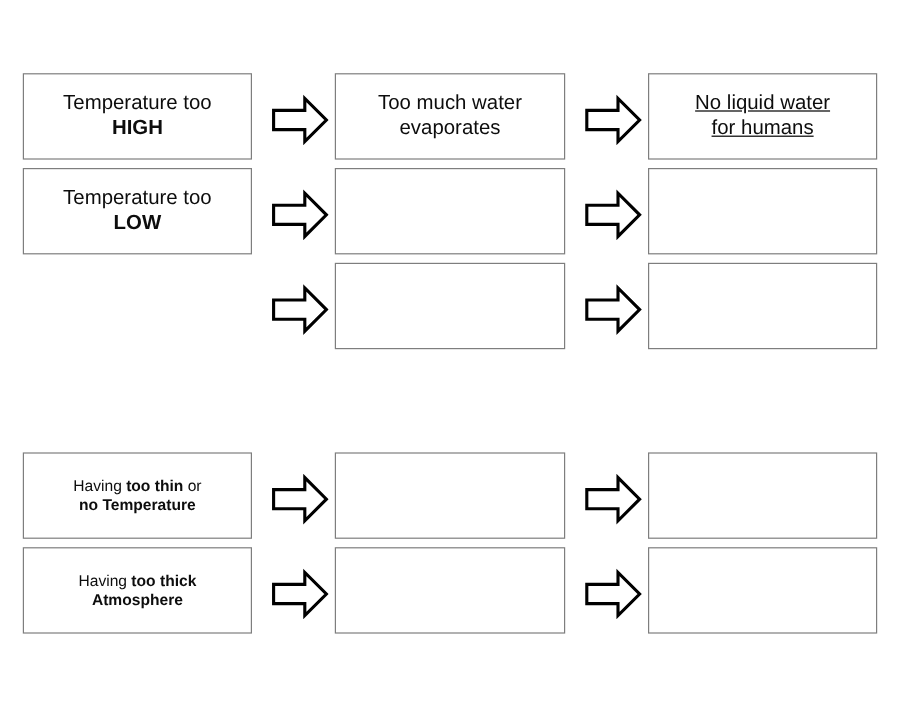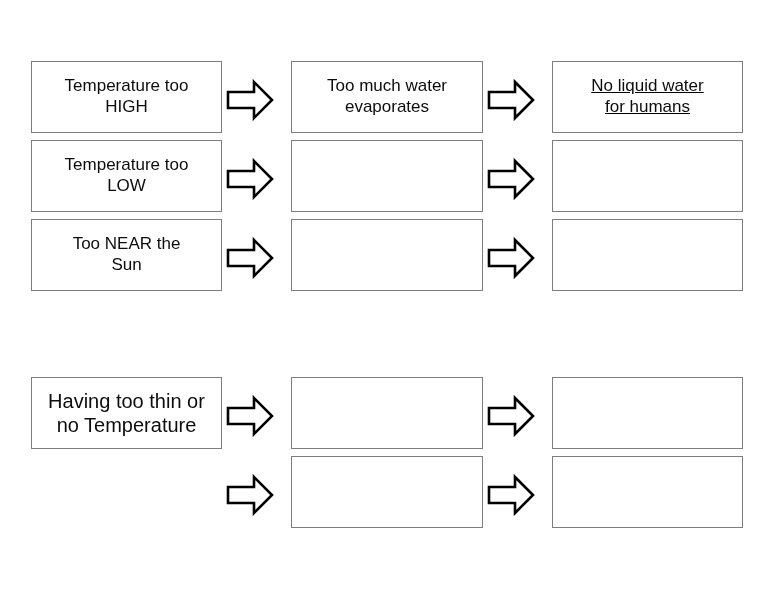--- a/index.html
+++ b/index.html
@@ -36,39 +36,38 @@
     height: 72px;
     box-sizing: border-box;
     background: #ffffff;
     border: 1.4px solid #7e7e7e;
     display: flex;
     align-items: center;
     justify-content: center;
     text-align: center;
     line-height: 1.22;
     padding: 0 6px;
-    margin-left: 12px;
   }
 
   .cell.cause  { left: 19px;  width: 191px; }
   .cell.effect { left: 279px; width: 192px; }
   .cell.result { left: 540px; width: 191px; text-decoration: underline; }
 
   .cell-text {
     display: block;
     width: 100%;
     font-size: 17px;
     font-weight: 400;
     color: #0d0d0d;
   }
   .cell-text.small {
-    font-size: 20px;
+    font-size: 13px;
   }
   .cell-text b {
-    font-weight: 400;
+    font-weight: 700;
   }
 
   .arrow {
     position: absolute;
     top: 50%;
     transform: translateY(-50%);
     width: 48px;
     height: 44px;
     display: block;
   }
@@ -116,23 +115,20 @@
           <path d="M2,14 L28,14 L28,4 L46,22 L28,40 L28,30 L2,30 Z" fill="#ffffff" stroke="#000000" stroke-width="2.6" stroke-linejoin="miter"></path>
         </svg>
       </div>
       <div class="arrow arrow-2">
         <svg viewBox="0 0 48 44" xmlns="http://www.w3.org/2000/svg">
           <path d="M2,14 L28,14 L28,4 L46,22 L28,40 L28,30 L2,30 Z" fill="#ffffff" stroke="#000000" stroke-width="2.6" stroke-linejoin="miter"></path>
         </svg>
       </div>
     </div>
     <div class="flow-row" style="top: 219px;">
-      <div class="cell cause">
-        <span class="cell-text">Too <b>NEAR</b> the<br>Sun</span>
-      </div>
       <div class="cell effect">
         <span class="cell-text"></span>
       </div>
       <div class="cell result">
         <span class="cell-text"></span>
       </div>
       <div class="arrow arrow-1">
         <svg viewBox="0 0 48 44" xmlns="http://www.w3.org/2000/svg">
           <path d="M2,14 L28,14 L28,4 L46,22 L28,40 L28,30 L2,30 Z" fill="#ffffff" stroke="#000000" stroke-width="2.6" stroke-linejoin="miter"></path>
         </svg>
@@ -158,20 +154,23 @@
           <path d="M2,14 L28,14 L28,4 L46,22 L28,40 L28,30 L2,30 Z" fill="#ffffff" stroke="#000000" stroke-width="2.6" stroke-linejoin="miter"></path>
         </svg>
       </div>
       <div class="arrow arrow-2">
         <svg viewBox="0 0 48 44" xmlns="http://www.w3.org/2000/svg">
           <path d="M2,14 L28,14 L28,4 L46,22 L28,40 L28,30 L2,30 Z" fill="#ffffff" stroke="#000000" stroke-width="2.6" stroke-linejoin="miter"></path>
         </svg>
       </div>
     </div>
     <div class="flow-row" style="top: 456px;">
+      <div class="cell cause">
+        <span class="cell-text small">Having <b>too thick</b><br><b>Atmosphere</b></span>
+      </div>
       <div class="cell effect">
         <span class="cell-text"></span>
       </div>
       <div class="cell result">
         <span class="cell-text"></span>
       </div>
       <div class="arrow arrow-1">
         <svg viewBox="0 0 48 44" xmlns="http://www.w3.org/2000/svg">
           <path d="M2,14 L28,14 L28,4 L46,22 L28,40 L28,30 L2,30 Z" fill="#ffffff" stroke="#000000" stroke-width="2.6" stroke-linejoin="miter"></path>
         </svg>

